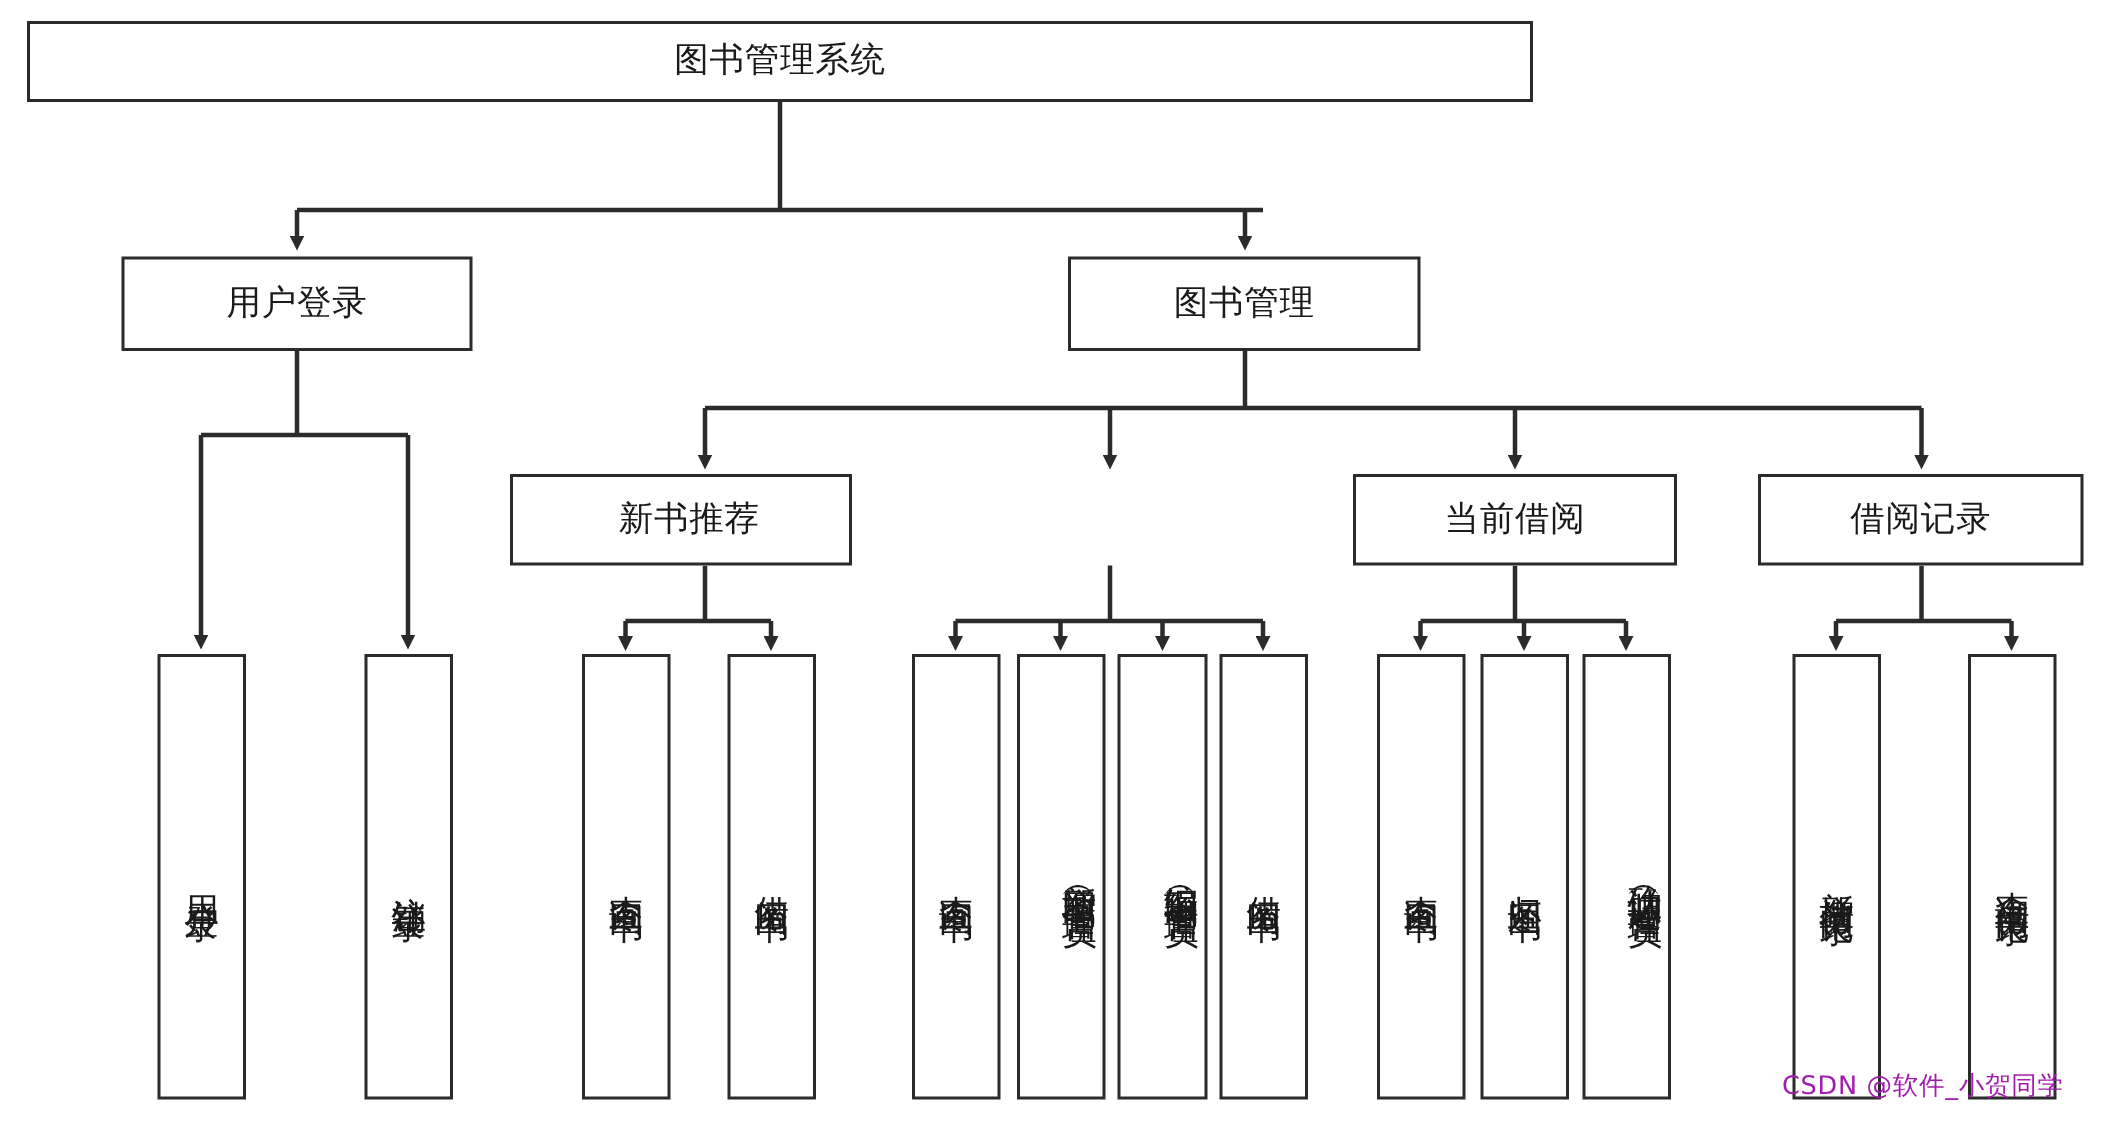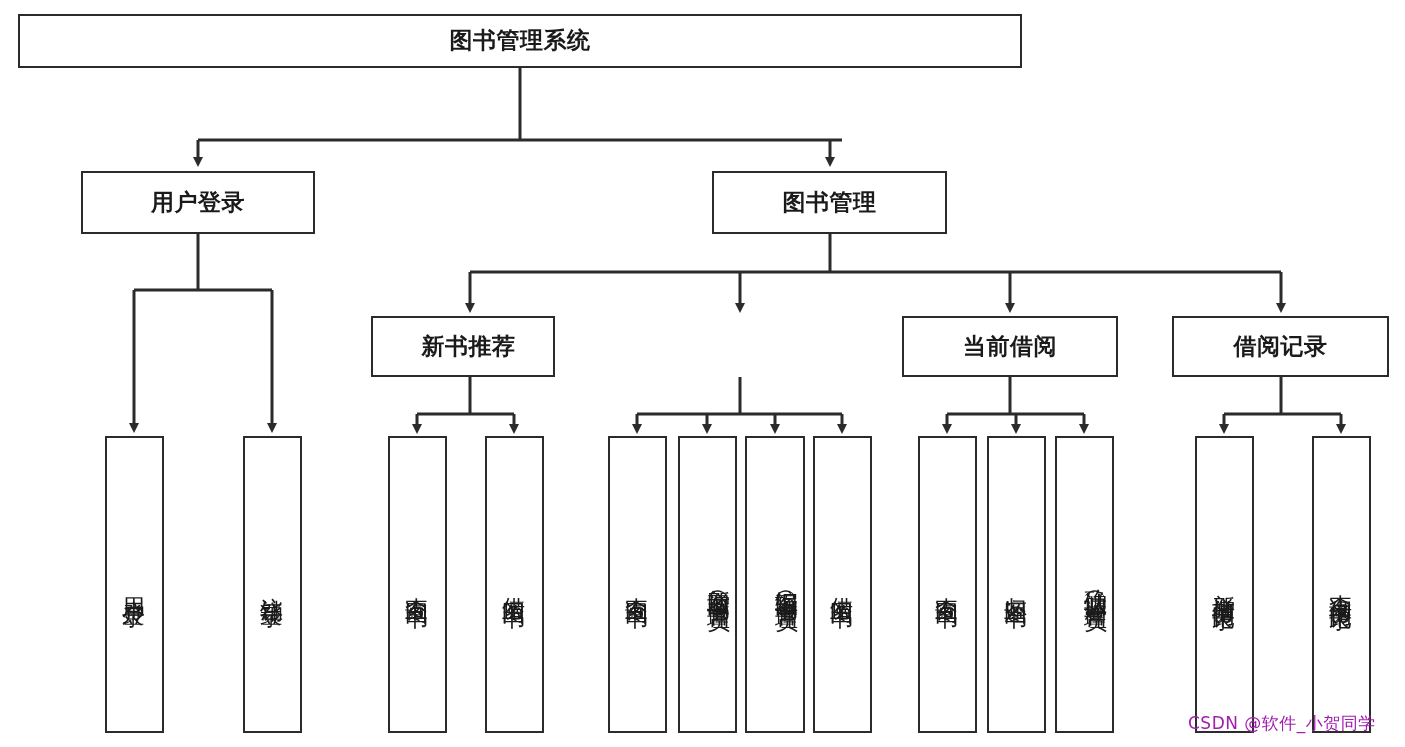--- a/index.html
+++ b/index.html
@@ -32,21 +32,20 @@
     color: #1a1a1a;
     display: flex;
     align-items: center;
     justify-content: center;
     text-align: center;
   }
   .node.h {
     font-size: 23px;
     line-height: 1.2;
     letter-spacing: 0.5px;
-    font-weight: bold;
   }
   .node.v {
     writing-mode: vertical-rl;
     text-orientation: upright;
     font-size: 23px;
     letter-spacing: 3px;
     padding: 6px 0;
   }
   .node.v.top {
     align-items: flex-start;
@@ -126,21 +125,21 @@
   </div>
 
   <div class="node h" style="left:81px; top:171px; width:234px; height:63px;">
     <span>用户登录</span>
   </div>
 
   <div class="node h" style="left:712px; top:171px; width:235px; height:63px;">
     <span>图书管理</span>
   </div>
 
-  <div class="node h" style="left:371px; top:316px; width:184px; height:61px;padding-left:11px;">
+  <div class="node h" style="left:340px; top:316px; width:228px; height:61px;padding-left:11px;">
     <span>新书推荐</span>
   </div>
 
 
   <div class="node h" style="left:1172px; top:316px; width:217px; height:61px;">
     <span>借阅记录</span>
   </div>
 
   <div class="node h" style="left:902px; top:316px; width:216px; height:61px;">
     <span>当前借阅</span>

